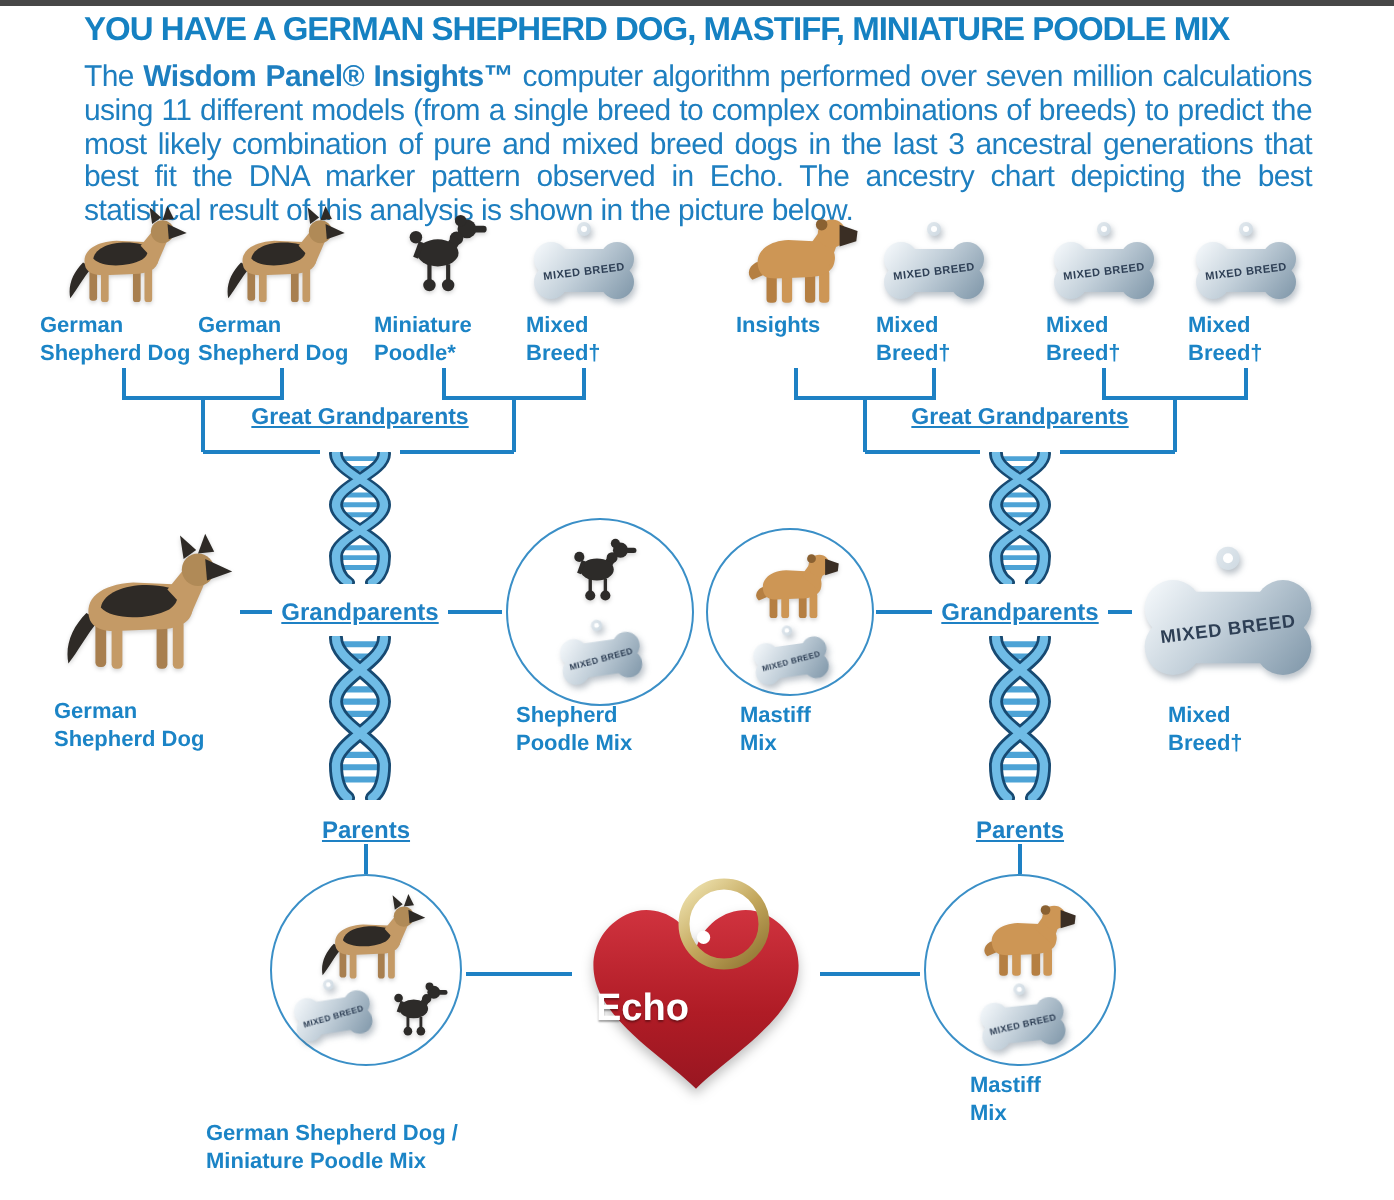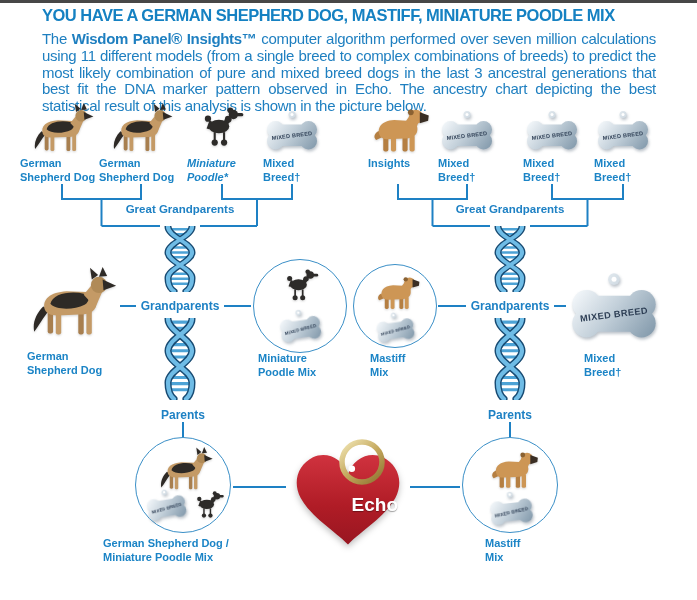--- a/index.html
+++ b/index.html
@@ -27,31 +27,31 @@
     letter-spacing:-0.3px;text-align:justify;
   }
   #intro b{letter-spacing:-0.3px;}
   .lines path{stroke:var(--accent-blue);stroke-width:2;fill:none;}
   .breed-label{
     position:absolute;color:var(--label-blue);
     font-size:11px;font-weight:bold;text-align:left;line-height:1.24;
   }
   .gen-label{
     position:absolute;color:var(--accent-blue);
-    font-size:11.5px;font-weight:bold;text-align:center;line-height:1.1;
+    font-size:11.5px;font-weight:bold;text-align:center;line-height:1.1;text-decoration:underline;
   }
   .circle-group{
     position:absolute;border:1.5px solid #3a8fc7;border-radius:50%;
     background:#fff;box-sizing:border-box;
   }
   .bone-svg{filter:drop-shadow(1px 2px 1.5px rgba(60,80,100,.35));}
   .heart-svg{filter:drop-shadow(0 3px 3px rgba(0,0,0,.25));}
   .dog-svg{filter:drop-shadow(0.5px 1px 1px rgba(0,0,0,.18));}
   #echo-name{
-    left:298px;top:494px;width:100px;text-align:right;
+    left:298px;top:494px;width:100px;text-align:left;
     color:#ffffff;font-size:19px;font-weight:bold;
     text-shadow:0 1px 1px rgba(0,0,0,.35);z-index:6;
   }
   svg{display:block;}
   .defs-holder{position:absolute;width:0;height:0;}
 </style>
 </head>
 <body>
 
 <div id="stage">
@@ -205,21 +205,21 @@
     </svg>
   <svg class="abs bone-svg" style="left:522px;top:108px;z-index:2;" width="60" height="44" viewBox="0 0 120 84">
       <use href="#sym-bone" xlink:href="#sym-bone"></use>
     </svg>
   <svg class="abs bone-svg" style="left:593px;top:108px;z-index:2;" width="60" height="44" viewBox="0 0 120 84">
       <use href="#sym-bone" xlink:href="#sym-bone"></use>
     </svg>
 
   <div class="breed-label" style="left:20px;top:157px;width:84px;">German Shepherd Dog</div>
   <div class="breed-label" style="left:99px;top:157px;width:84px;">German Shepherd Dog</div>
-  <div class="breed-label" style="left:187px;top:157px;width:70px;font-style:italic;">Miniature Poodle*</div>
+  <div class="breed-label" style="left:187px;top:157px;width:70px;">Miniature Poodle*</div>
   <div class="breed-label" style="left:263px;top:157px;width:58px;">Mixed Breed†</div>
   <div class="breed-label" style="left:368px;top:157px;width:60px;">Insights</div>
   <div class="breed-label" style="left:438px;top:157px;width:58px;">Mixed Breed†</div>
   <div class="breed-label" style="left:523px;top:157px;width:58px;">Mixed Breed†</div>
   <div class="breed-label" style="left:594px;top:157px;width:58px;">Mixed Breed†</div>
 
   <div class="gen-label" style="left:120px;top:203px;width:120px;z-index:2;">Great Grandparents</div>
   <div class="gen-label" style="left:450px;top:203px;width:120px;z-index:2;">Great Grandparents</div>
 
   <svg class="abs" style="left:158px;top:226px;z-index:2;" width="44" height="66" viewBox="0 0 44 80" preserveAspectRatio="none">
@@ -258,21 +258,21 @@
     <svg class="abs bone-svg" style="left:19px;top:46px;transform:rotate(-8deg);" width="44" height="31" viewBox="0 0 120 84">
         <use href="#sym-bone" xlink:href="#sym-bone"></use>
       </svg>
   </div>
 
   <svg class="abs bone-svg" style="left:564px;top:269px;z-index:2;" width="100" height="72" viewBox="0 0 120 84">
       <use href="#sym-bone" xlink:href="#sym-bone"></use>
     </svg>
 
   <div class="breed-label" style="left:27px;top:350px;width:90px;">German Shepherd Dog</div>
-  <div class="breed-label" style="left:258px;top:352px;width:84px;">Miniature Poodle Mix</div>
+  <div class="breed-label" style="left:258px;top:352px;width:84px;">Shepherd Poodle Mix</div>
   <div class="breed-label" style="left:370px;top:352px;width:50px;">Mastiff Mix</div>
   <div class="breed-label" style="left:584px;top:352px;width:60px;">Mixed Breed†</div>
 
   <div class="gen-label" style="left:143px;top:409px;width:80px;font-size:12px;">Parents</div>
   <div class="gen-label" style="left:470px;top:409px;width:80px;font-size:12px;">Parents</div>
 
   <div class="circle-group" style="left:135px;top:437px;width:96px;height:96px;z-index:2;">
     <svg class="abs dog-svg" style="left:20px;top:9px;" width="58" height="44" viewBox="0 0 100 78">
         <use href="#sym-gsd" xlink:href="#sym-gsd"></use>
       </svg>
@@ -286,21 +286,21 @@
 
   <div class="circle-group" style="left:462px;top:437px;width:96px;height:96px;z-index:2;">
     <svg class="abs dog-svg" style="left:20px;top:10px;" width="58" height="42" viewBox="0 0 100 78">
         <use href="#sym-mastiff" xlink:href="#sym-mastiff"></use>
       </svg>
     <svg class="abs bone-svg" style="left:23px;top:52px;transform:rotate(-6deg);" width="50" height="35" viewBox="0 0 120 84">
         <use href="#sym-bone" xlink:href="#sym-bone"></use>
       </svg>
   </div>
 
-  <div class="breed-label" style="left:103px;top:537px;width:160px;">German Shepherd Dog / Miniature Poodle Mix</div>
+  <div class="breed-label" style="left:103px;top:561px;width:160px;">German Shepherd Dog / Miniature Poodle Mix</div>
   <div class="breed-label" style="left:485px;top:537px;width:50px;">Mastiff Mix</div>
 
   <svg class="abs heart-svg" style="left:288px;top:446px;z-index:4;" width="120" height="106" viewBox="0 0 124 112">
       <use href="#sym-heart" xlink:href="#sym-heart"></use>
     </svg>
   <svg class="abs" style="left:336px;top:436px;z-index:5;" width="52" height="52" viewBox="0 0 52 52">
     <circle cx="26" cy="26" r="20" fill="none" stroke="url(#goldGrad)" stroke-width="5.5"></circle>
   </svg>
   <div id="echo-name" class="abs">Echo</div>
 

